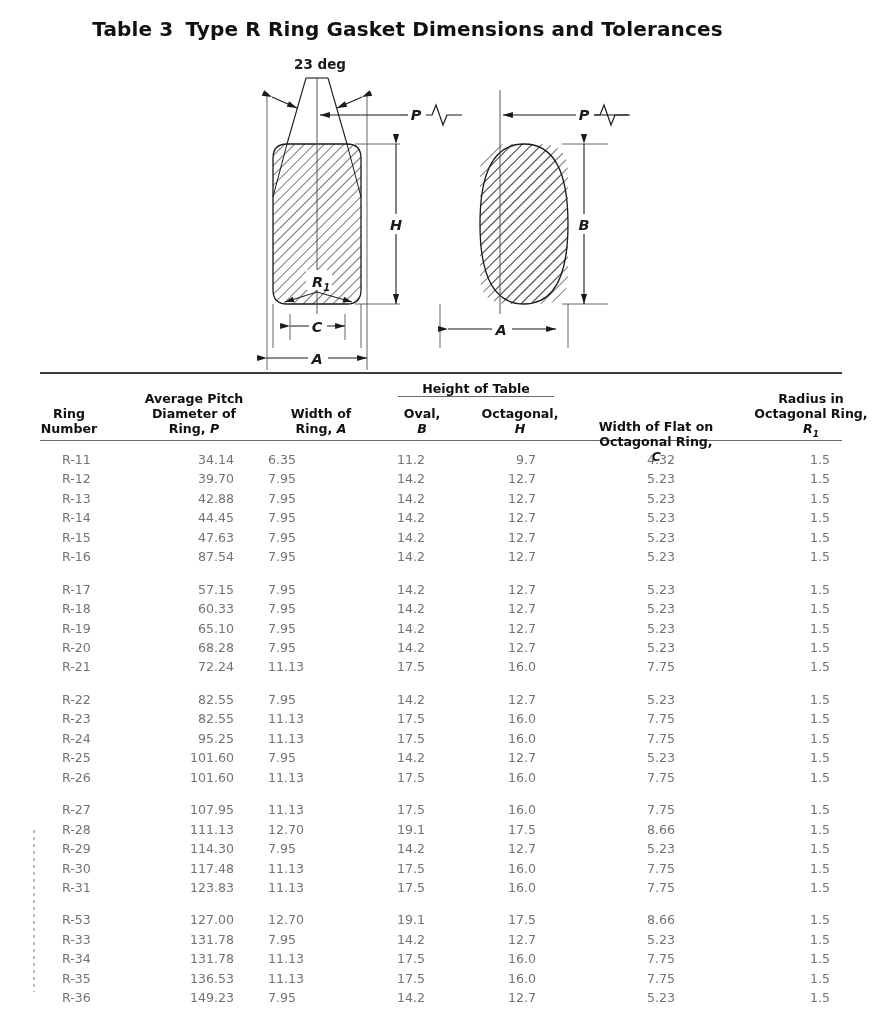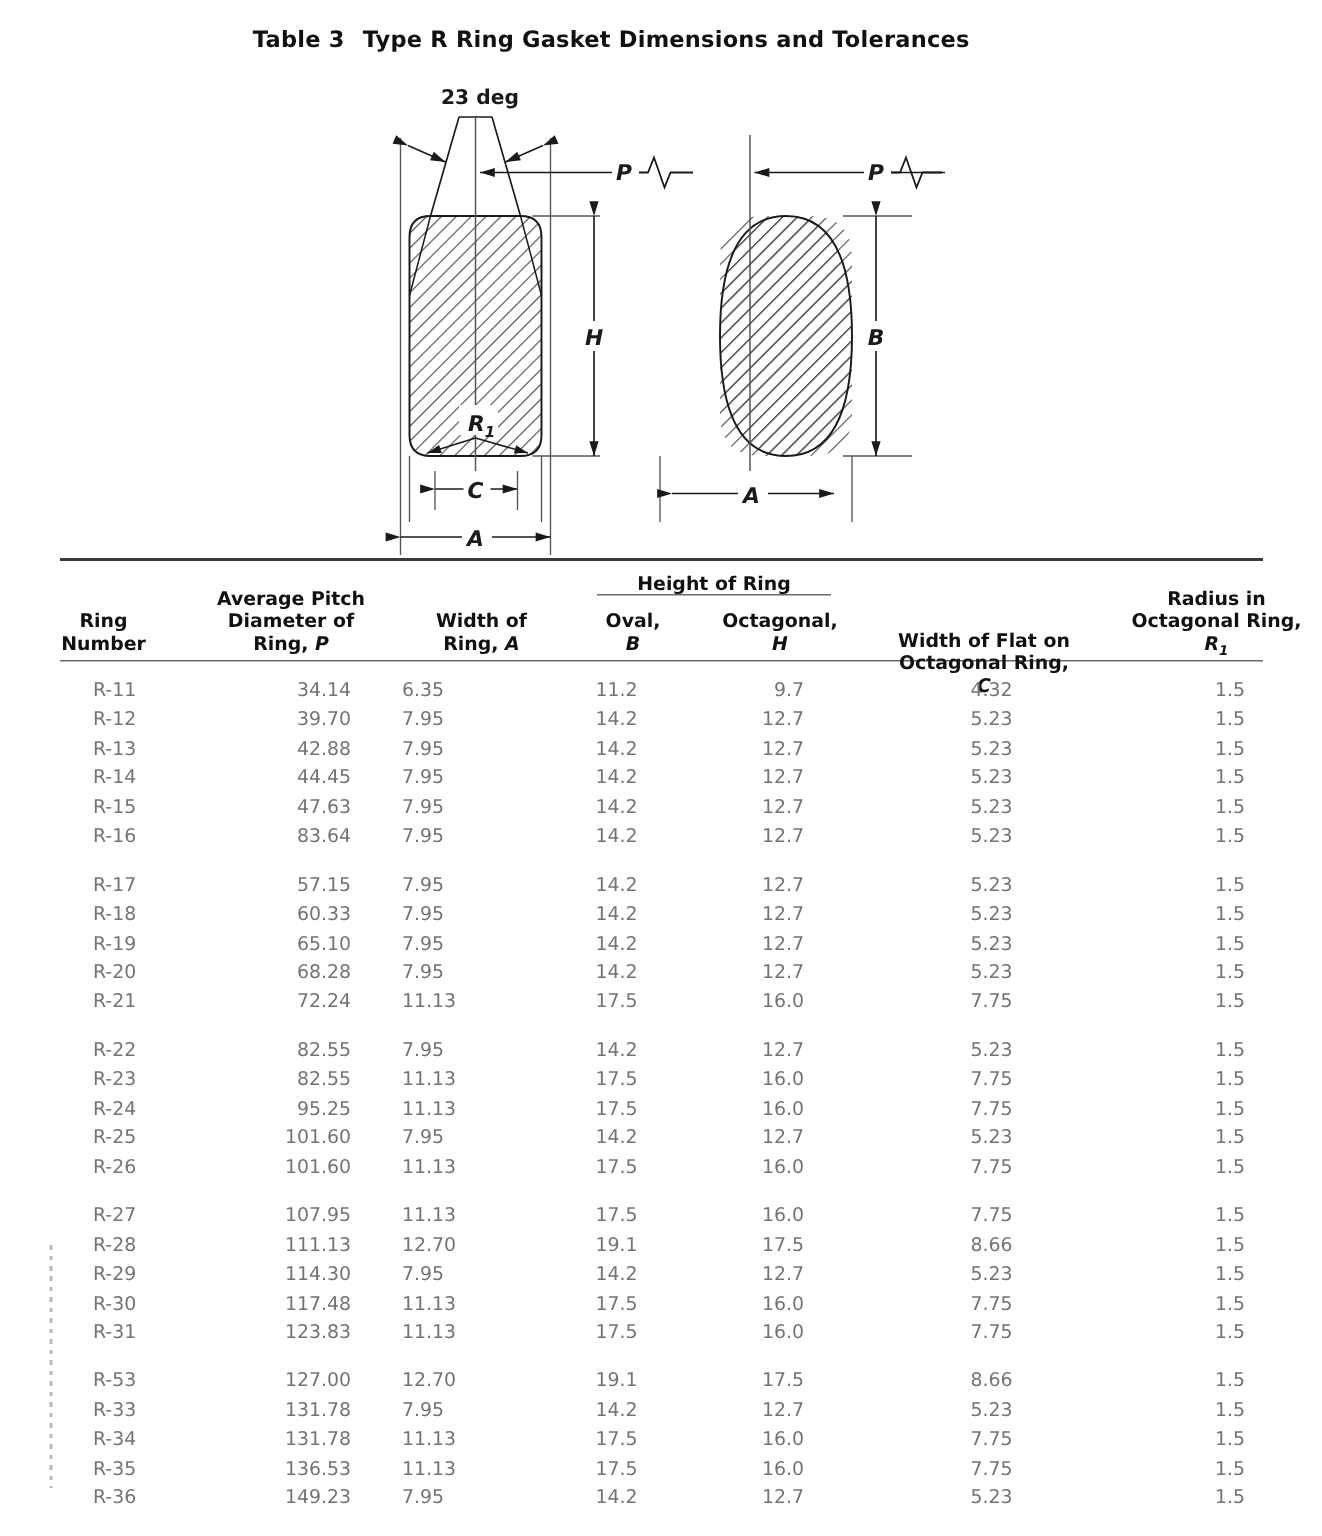--- a/index.html
+++ b/index.html
@@ -16,21 +16,21 @@
     overflow: hidden;
   }
 
   
   .table-title {
     position: absolute;
     top: 17px;
     left: 0;
     width: 815px;
     text-align: center;
-    font-size: 15px;
+    font-size: 20px;
     font-weight: bold;
     letter-spacing: 0.15px;
     color: #111111;
   }
   .table-title .tnum { margin-right: 12px; }
 
   
   .figure {
     position: absolute;
     top: 52px;
@@ -258,21 +258,21 @@
   <span>Average Pitch</span><br>
   <span>Diameter of</span><br>
   <span>Ring, </span><i>P</i>
 </div>
 
 <div class="hdr h-width">
   <span>Width of</span><br>
   <span>Ring, </span><i>A</i>
 </div>
 
-<div class="hdr h-spanhor">Height of Ring</div>
+<div class="hdr h-spanhor">Height of Table</div>
 
 <div class="hdr h-oval">
   <span>Oval,</span><br>
   <i>B</i>
 </div>
 
 <div class="hdr h-oct">
   <span>Octagonal,</span><br>
   <i>H</i>
 </div>
@@ -330,21 +330,21 @@
       <span class="cell c-num">R-15</span>
       <span class="cell c-p">47.63</span>
       <span class="cell c-a">7.95</span>
       <span class="cell c-b">14.2</span>
       <span class="cell c-h">12.7</span>
       <span class="cell c-c">5.23</span>
       <span class="cell c-r">1.5</span>
     </div>
     <div class="row gap">
       <span class="cell c-num">R-16</span>
-      <span class="cell c-p">83.64</span>
+      <span class="cell c-p">87.54</span>
       <span class="cell c-a">7.95</span>
       <span class="cell c-b">14.2</span>
       <span class="cell c-h">12.7</span>
       <span class="cell c-c">5.23</span>
       <span class="cell c-r">1.5</span>
     </div>
     <div class="row">
       <span class="cell c-num">R-17</span>
       <span class="cell c-p">57.15</span>
       <span class="cell c-a">7.95</span>

